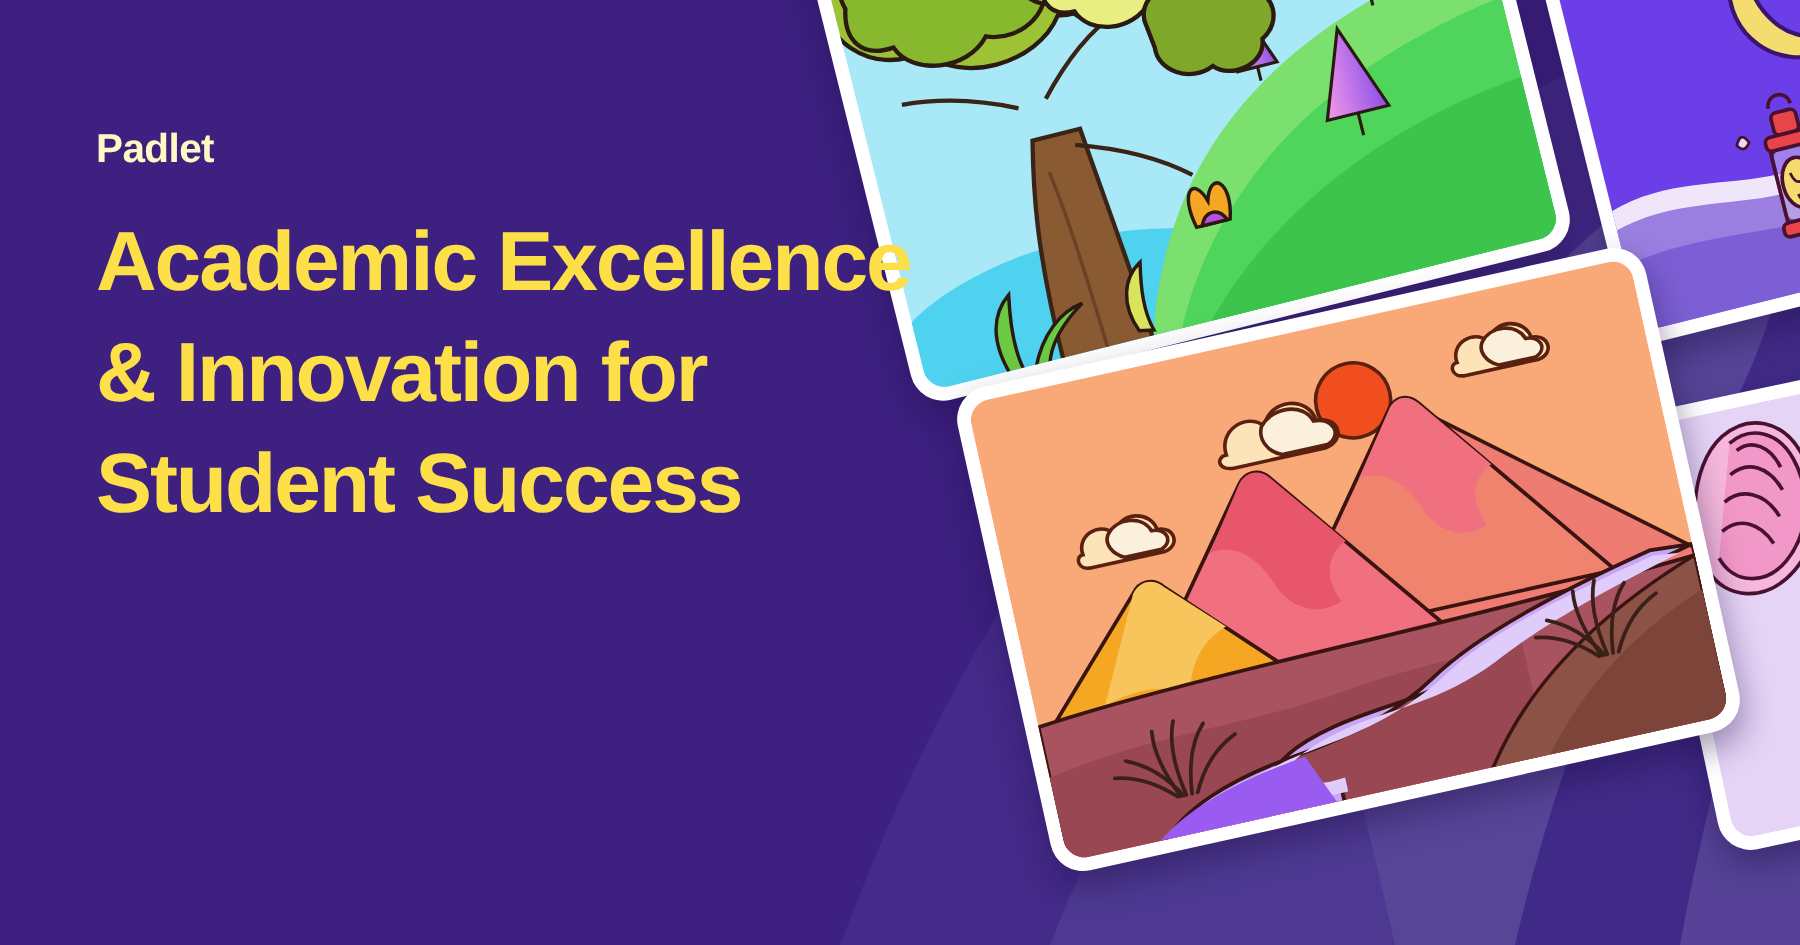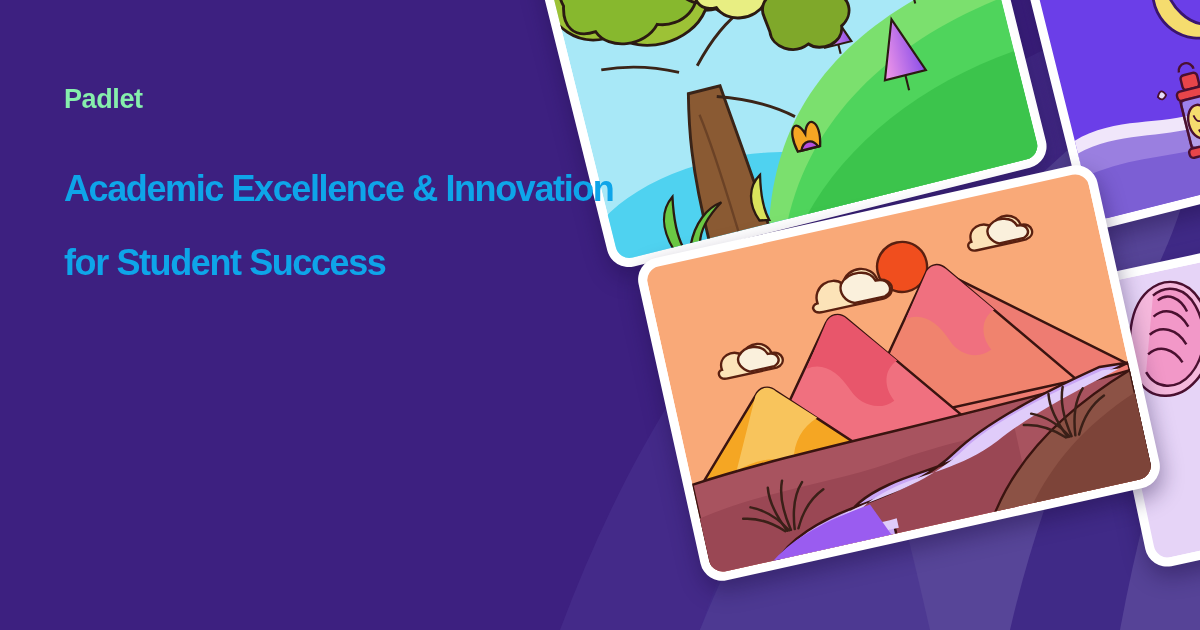--- a/index.html
+++ b/index.html
@@ -13,25 +13,25 @@
 
   
   .bg-bands { position:absolute; inset:0; z-index:0; }
 
   
   .content {
     position:absolute; left:64px; top:86px; width:560px; z-index:30;
   }
   .logo {
     font-size:27px; font-weight:800; letter-spacing:-.4px;
-    color:#86efac; line-height:1; margin-bottom:39px;
+    color:#fef9c3; line-height:1; margin-bottom:24px;
     font-family:"Liberation Sans", sans-serif;
   }
   .headline {
-    color:#0ea5e9; font-weight:800; font-size:36px; line-height:74px;
+    color:#fde047; font-weight:800; font-size:56px; line-height:74px;
     letter-spacing:-1.4px; white-space:pre-line;
   }
 
   
   .card {
     position:absolute;
     background:#fff;
     border-radius:22px;
     padding:9px;
     box-shadow:0 10px 22px rgba(26,10,60,.40);

